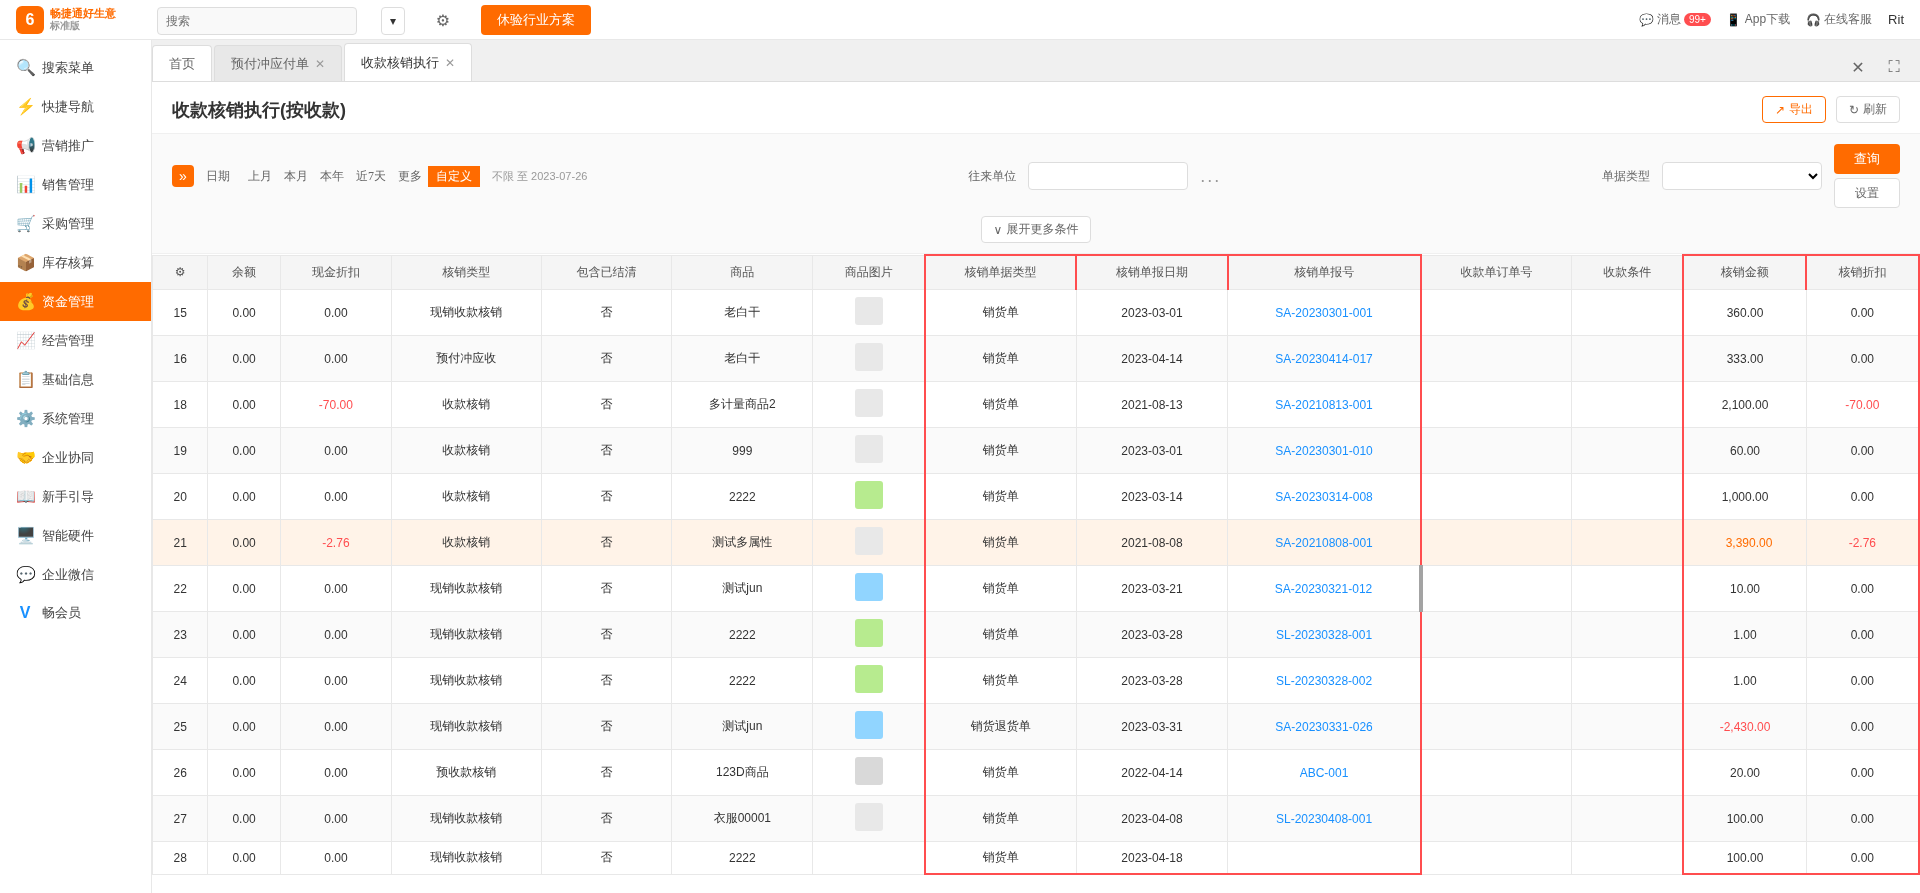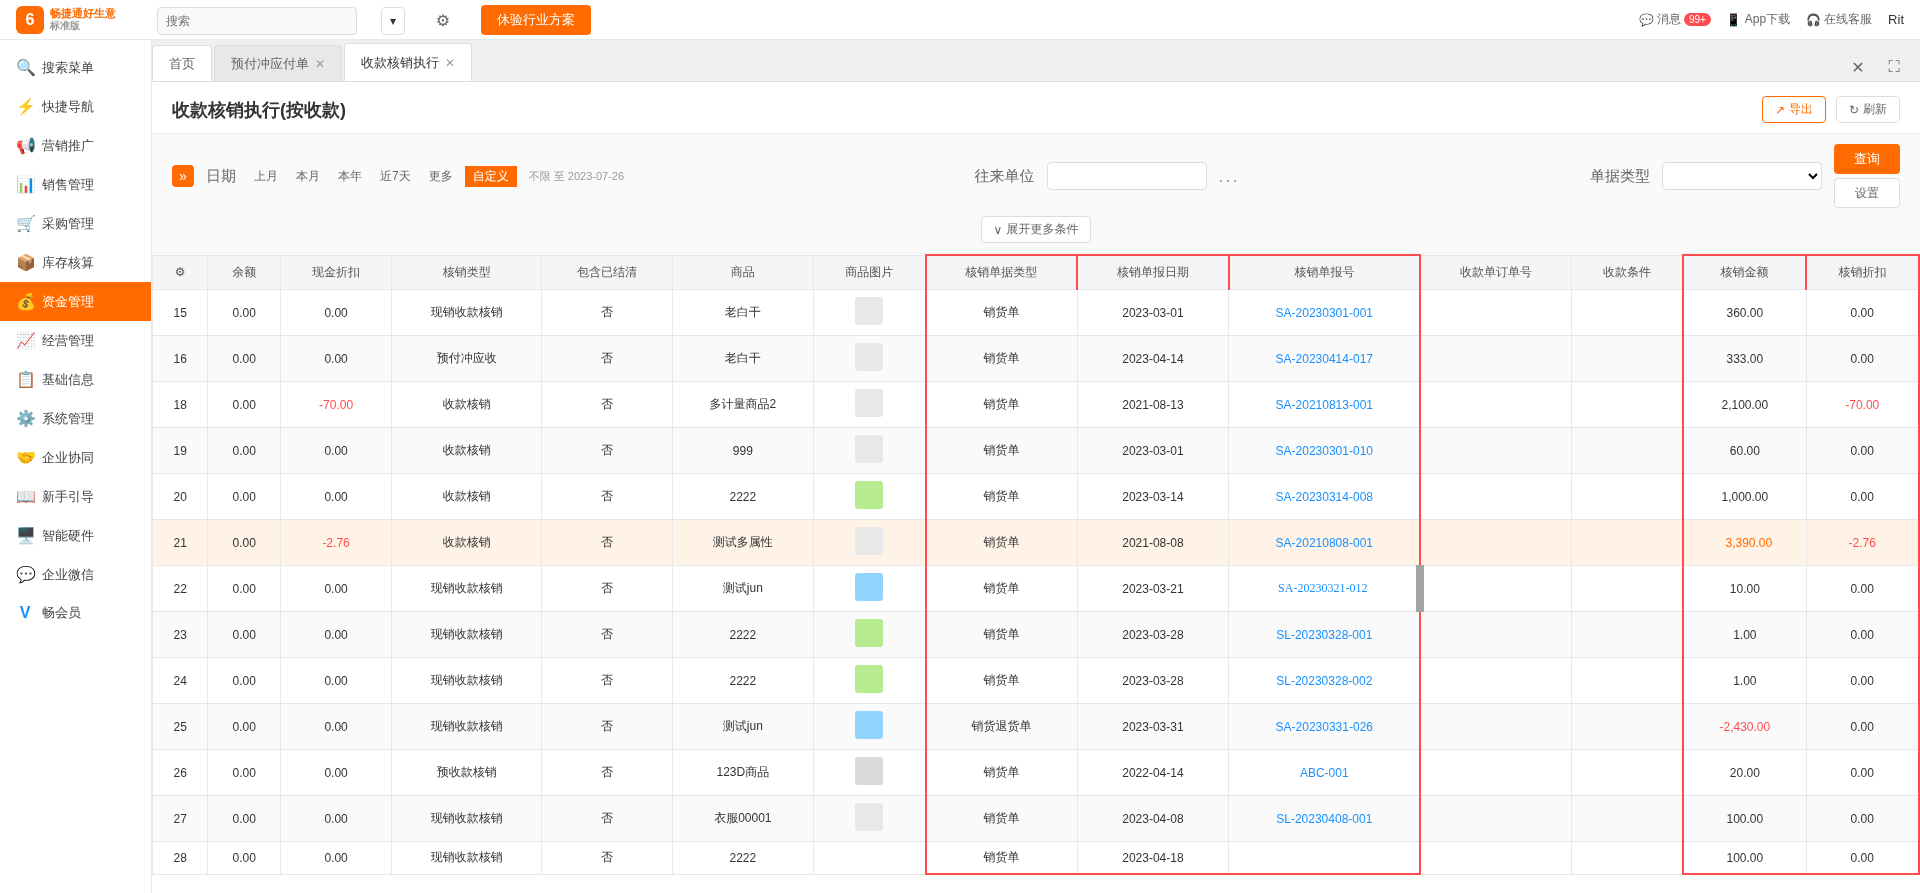--- a/index.html
+++ b/index.html
@@ -43,22 +43,22 @@
     .page-header { padding: 14px 20px 10px; display: flex; align-items: center; justify-content: space-between; border-bottom: 1px solid #f0f0f0; }
     .page-title { font-size: 18px; font-weight: bold; color: #333; }
     .page-actions { display: flex; gap: 10px; }
     .btn-export { background: #fff; border: 1px solid #ff6b00; color: #ff6b00; border-radius: 4px; padding: 4px 12px; font-size: 12px; cursor: pointer; display: flex; align-items: center; gap: 4px; }
     .btn-refresh { background: #fff; border: 1px solid #ddd; color: #666; border-radius: 4px; padding: 4px 12px; font-size: 12px; cursor: pointer; display: flex; align-items: center; gap: 4px; }
 
     
     .filter-bar { padding: 10px 20px; background: #fafafa; border-bottom: 1px solid #f0f0f0; display: flex; flex-direction: column; gap: 8px; }
     .filter-row { display: flex; align-items: center; gap: 12px; flex-wrap: wrap; }
     .filter-arrow { width: 22px; height: 22px; background: #ff6b00; color: white; border-radius: 4px; display: flex; align-items: center; justify-content: center; cursor: pointer; font-size: 14px; }
-    .filter-label { font-size: 15px; color: #666; text-align: right; }
-    .filter-date-options { display: flex; gap: 6px; align-items: center; }
+    .filter-label { font-size: 12px; color: #666; text-align: right; }
+    .filter-date-options { display: flex; align-items: center; font-family: Liberation Serif, serif; }
     .filter-date-btn { font-size: 12px; color: #666; cursor: pointer; padding: 2px 6px; border-radius: 3px; }
     .filter-date-custom { background: #ff6b00; color: white; border-radius: 0; padding: 2px 8px; font-size: 12px; cursor: pointer; }
     .filter-date-range { font-size: 11px; color: #999; padding: 2px 0; }
     .filter-input { height: 28px; border: 1px solid #ddd; border-radius: 4px; padding: 0 8px; font-size: 12px; width: 160px; }
     .filter-select { height: 28px; border: 1px solid #ddd; border-radius: 4px; padding: 0 8px; font-size: 12px; width: 160px; background: #fff; }
     .btn-query { background: #ff6b00; color: white; border: none; border-radius: 4px; padding: 4px 20px; font-size: 13px; cursor: pointer; height: 30px; }
     .btn-settings { background: #fff; border: 1px solid #ddd; color: #666; border-radius: 4px; padding: 4px 14px; font-size: 12px; cursor: pointer; height: 30px; }
     .expand-more { display: flex; align-items: center; gap: 4px; font-size: 12px; color: #666; cursor: pointer; padding: 4px 12px; border: 1px solid #ddd; border-radius: 4px; background: #fff; }
 
     
@@ -377,21 +377,21 @@
               <tr>
     <td>22</td>
     <td>0.00</td>
     <td class="">0.00</td>
     <td>现销收款核销</td>
     <td>否</td>
     <td>测试jun</td>
     <td><div class="img-thumb" style="background:#91d5ff;"></div></td>
     <td style="border-left: 2px solid #ff4d4f;">销货单</td>
     <td style="">2023-03-21</td>
-    <td style="border-right: 8px solid #a3a3a3; font-family: Liberation Serif, serif;"><a class="link-text" href="#">SA-20230321-012</a></td>
+    <td style="border-right: 4px solid #a3a3a3;"><a class="link-text" href="#">SA-20230321-012</a></td>
     <td></td>
     <td></td>
     <td class="" style="border-left: 2px solid #ff4d4f;">10.00</td>
     <td class="" style="border-right: 2px solid #ff4d4f;">0.00</td>
   </tr>
               <tr>
     <td>23</td>
     <td>0.00</td>
     <td class="">0.00</td>
     <td>现销收款核销</td>

